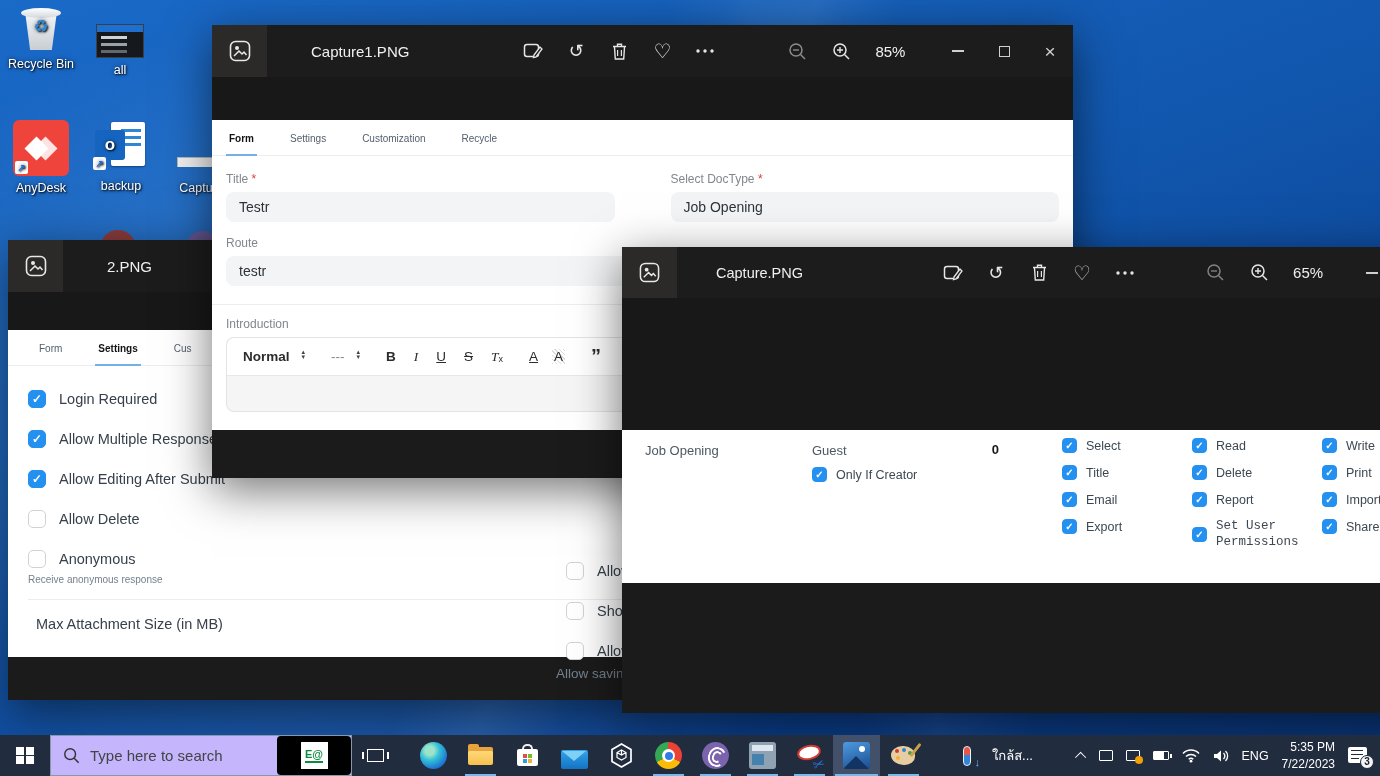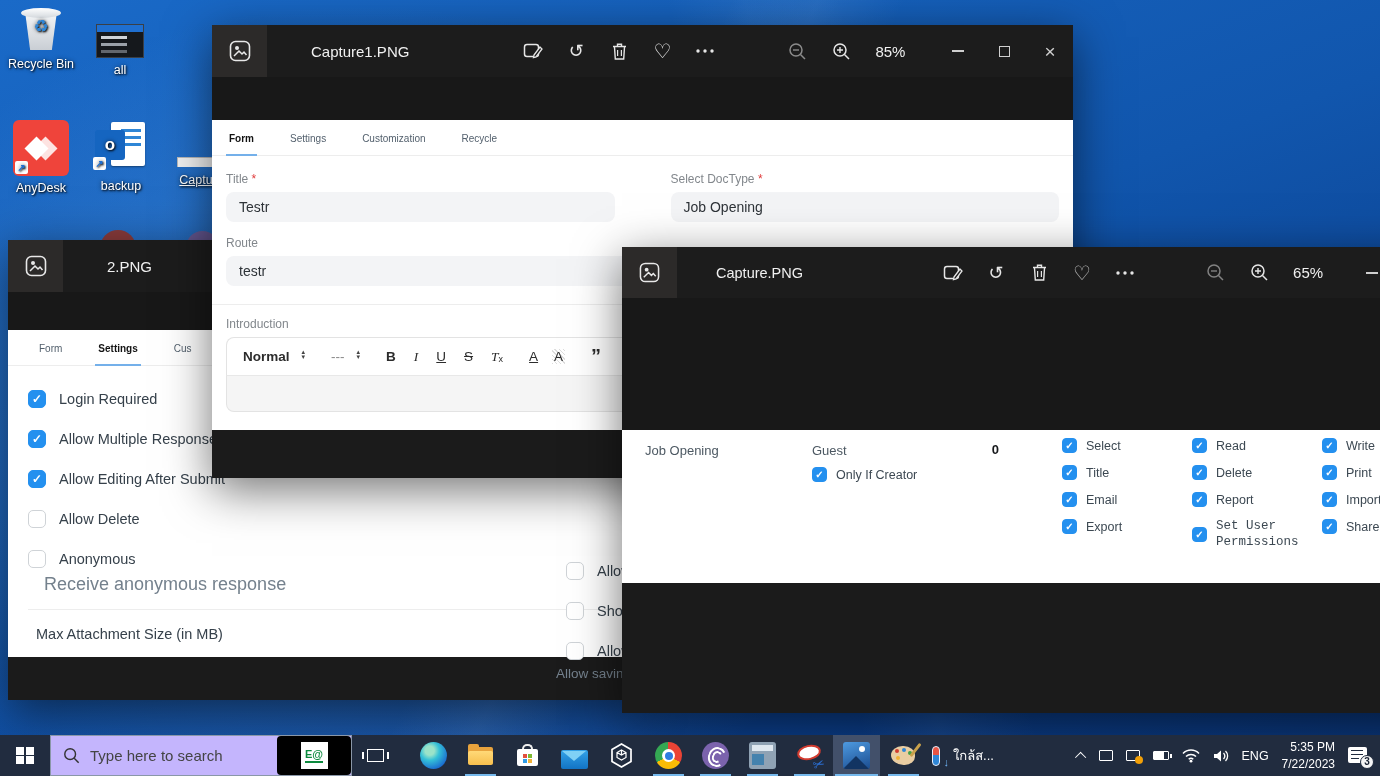--- a/index.html
+++ b/index.html
@@ -170,21 +170,21 @@
         <i style="top:14px;"></i>
         <i style="top:21px;"></i>
       </div>
     <div class="o">o</div>
     <div class="shortcut" style="left:0; bottom:4px;">↗</div>
   </div>
   <div>backup</div>
 </div>
 <div class="dicon" style="left:176px; top:157px; width:40px;">
   <div class="glyph captu-sliver"></div>
-  <div style="margin-top:6px;text-decoration:underline;">Captu</div>
+  <div style="margin-top:14px;">Captu</div>
 </div>
 <div class="peek" style="left:100px; top:230px; width:36px; height:36px; background:#8a3b3b; z-index:0;"></div>
 <div class="peek" style="left:186px; top:231px; width:33px; height:33px; background:#6e5f9e; z-index:0;"></div>
 
 <div class="pwin" style="left:8px; top:240px; width:627px; height:460px; z-index:1;">
   <div class="ptitle">
     <div class="picell">
       <svg width="22" height="22" viewBox="0 0 22 22">
           <rect x="1.5" y="1.5" width="19" height="19" rx="5" fill="none" stroke="#e8e8e8" stroke-width="1.6"></rect>
           <circle cx="8" cy="8" r="2" fill="#e8e8e8"></circle>
@@ -220,21 +220,21 @@
         <span>Allow Editing After Submit</span>
       </div>
       <div class="ckrow" style="margin-bottom:22px;">
         <span class="ck"></span>
         <span>Allow Delete</span>
       </div>
       <div class="ckrow" style="margin-bottom:6px;">
         <span class="ck"></span>
         <span>Anonymous</span>
       </div>
-      <div style="font-size:18px; color:#74818d; margin:4px 0 14px 16px;">Receive anonymous response</div>
+      <div style="font-size:10px; color:#74818d; margin:4px 0 14px 0;">Receive anonymous response</div>
       <div style="border-top:1px solid #ededed; margin-right:0; padding:16px 0 0 8px; font-size:14.5px; color:#36414b;">Max Attachment Size (in MB)</div>
     </div>
 
     <div style="position:absolute; left:558px; top:232px;">
       <div class="ckrow" style="margin-bottom:22px;">
         <span class="ck"></span>
         <span style="white-space:nowrap;">Allow C</span>
       </div>
       <div class="ckrow" style="margin-bottom:22px;">
         <span class="ck"></span>
@@ -598,21 +598,21 @@
     <div class="ic ic-paint">
       <div class="pal">
           <i style="left:4px; top:3px; background:#d23b2f;"></i>
           <i style="left:11px; top:2px; background:#2f86d6;"></i>
           <i style="left:17px; top:5px; background:#43a047;"></i>
           <i style="left:5px; top:10px; background:#f2b136;"></i>
         </div>
       <div class="brush"></div>
     </div>
   </div>
-  <div class="tb-cell" style="margin-left:5px; gap:3px;">
+  <div class="tb-cell" style="margin-left:36px; gap:11px;">
     <div class="thermo"></div>
     <span style="font-size:13px; margin-left:10px;">ใกล้ส...</span>
   </div>
   <div class="tray" style="margin-left:auto; margin-right:10px;">
     <div class="chev"></div>
     <div class="trect"></div>
     <div class="trect dot"></div>
     <div class="batt"></div>
     <svg width="18" height="14" viewBox="0 0 18 14">
         <path d="M1 4.5 A11 11 0 0 1 17 4.5 M4 7.5 A7 7 0 0 1 14 7.5 M6.7 10.2 A3.5 3.5 0 0 1 11.3 10.2" fill="none" stroke="#fff" stroke-width="1.5"></path>

